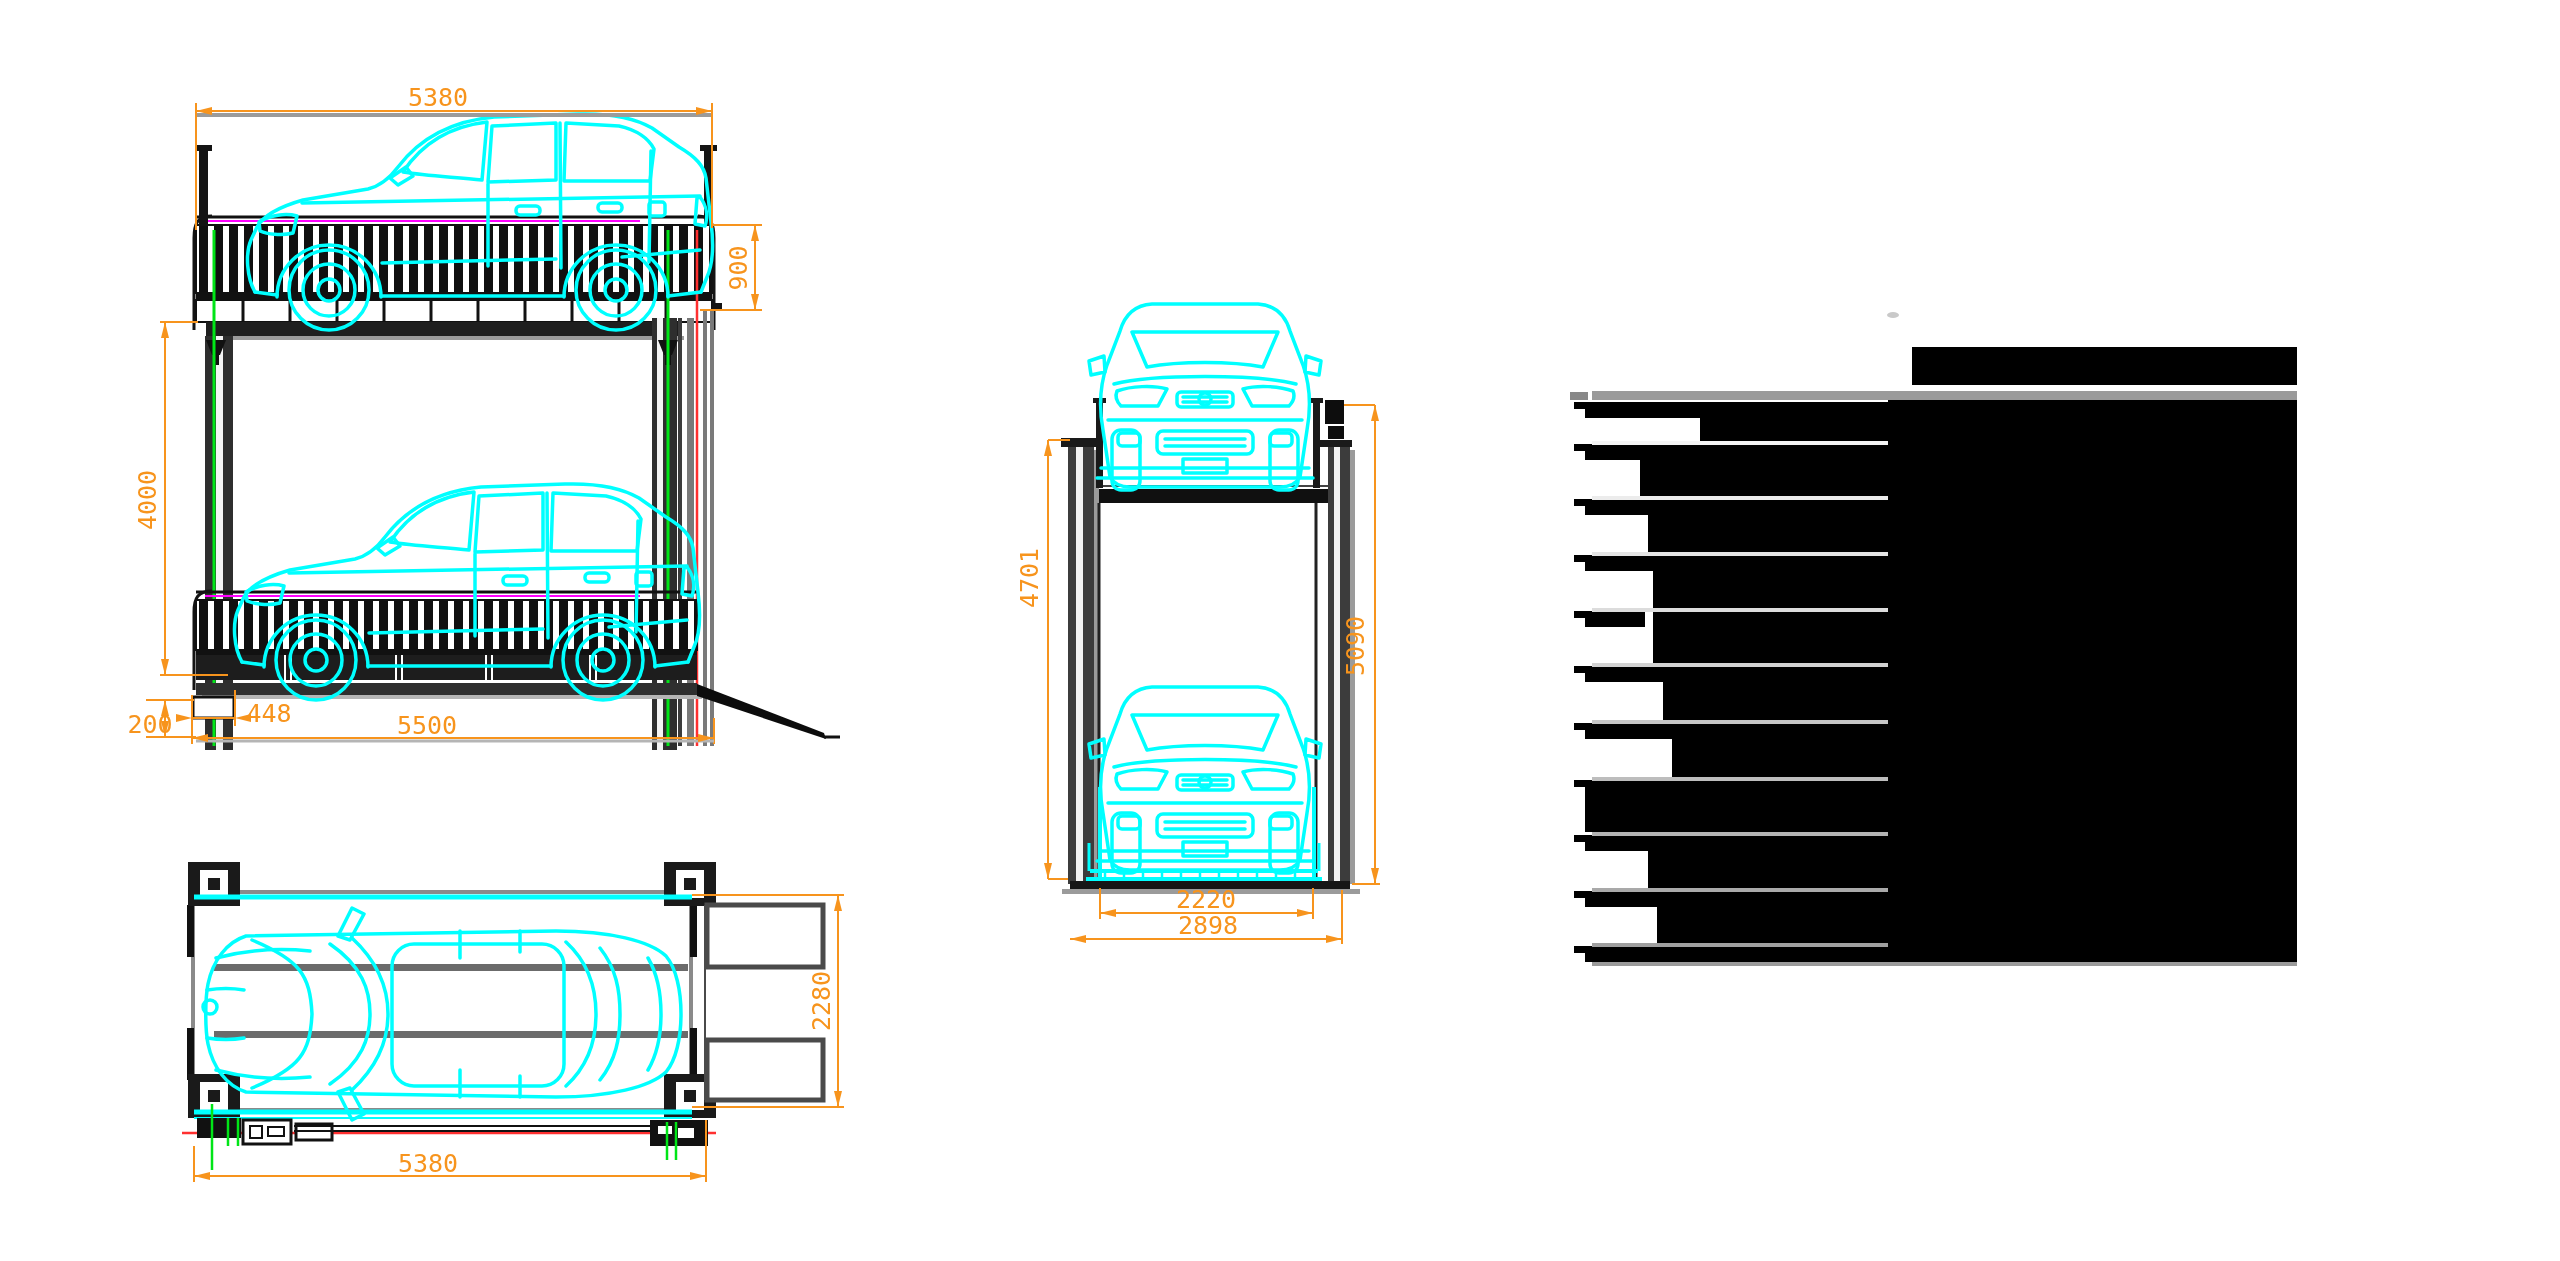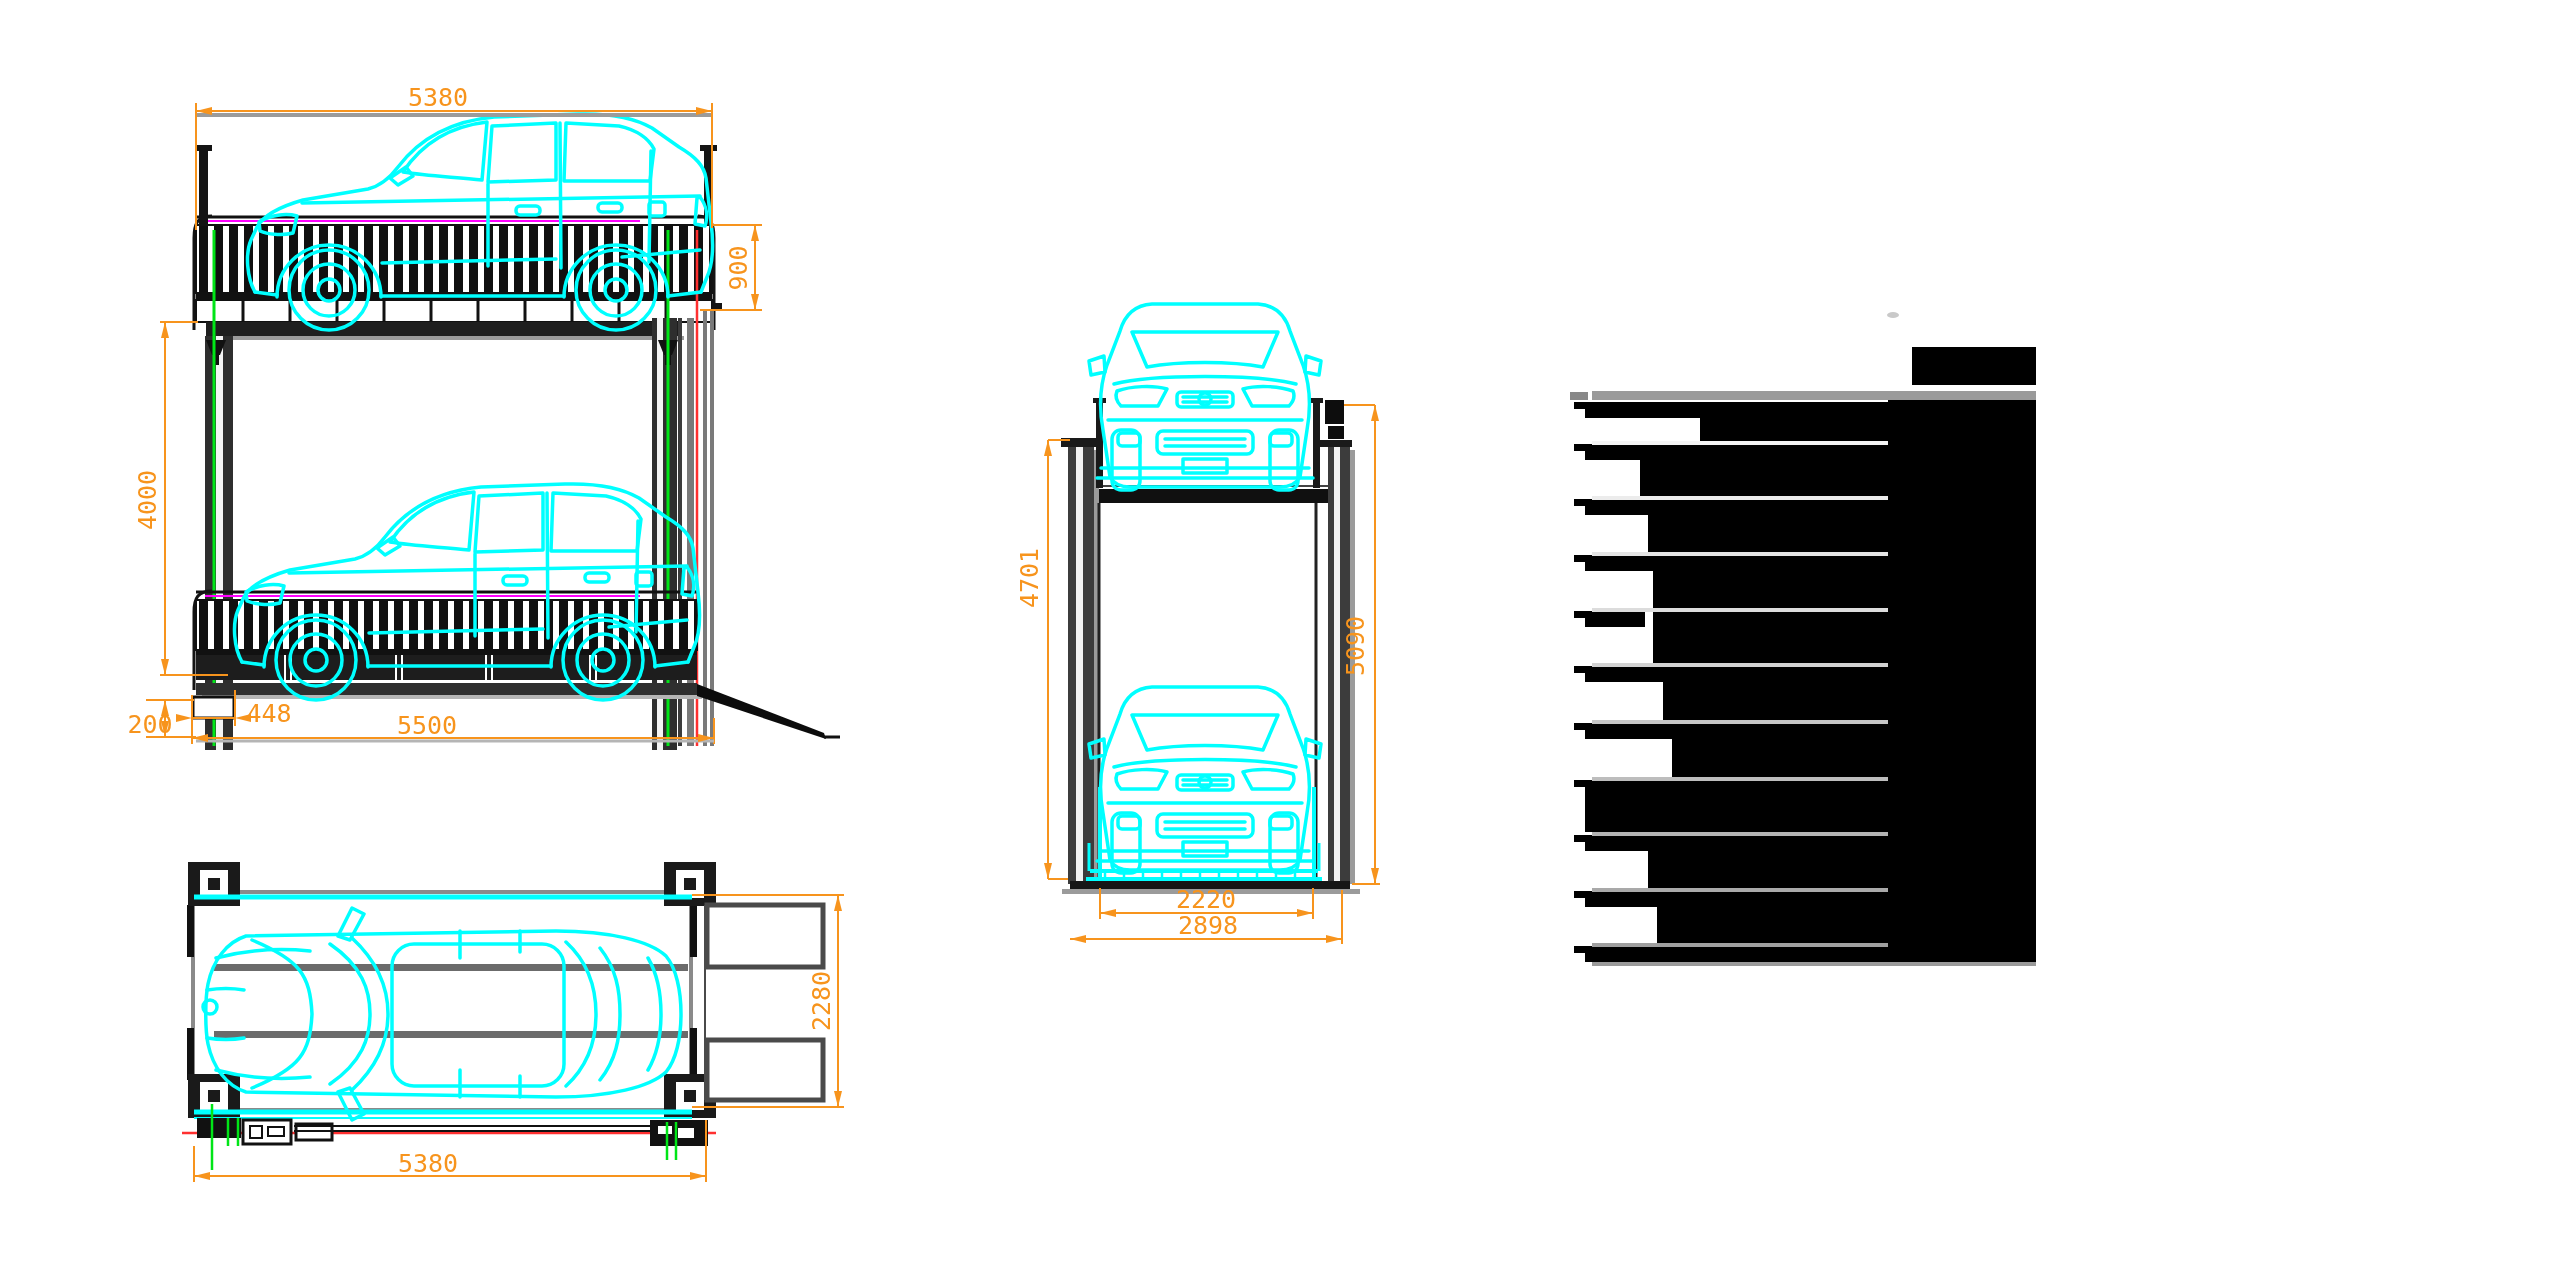--- a/index.html
+++ b/index.html
@@ -1,16 +1,16 @@
 <!DOCTYPE html>
 <html><head>
 <meta charset="utf-8">
 <style>
   html,body{margin:0;padding:0;background:#ffffff;}
-  .sheet{position:relative;width:2036px;height:1261px;background:#ffffff;overflow:hidden;}
+  .sheet{position:relative;width:2297px;height:1261px;background:#ffffff;overflow:hidden;}
   svg{display:block;}
   .dim-text{font-family:"DejaVu Sans Mono",monospace;font-size:25px;fill:#f7941d;}
   .dim-line{stroke:#f7941d;stroke-width:2;fill:none;}
   .dim-arrow{fill:#f7941d;stroke:none;}
   .blk{fill:#111111;}
   .cad{stroke:#141414;fill:none;}
 </style>
 </head>
 <body>
 

